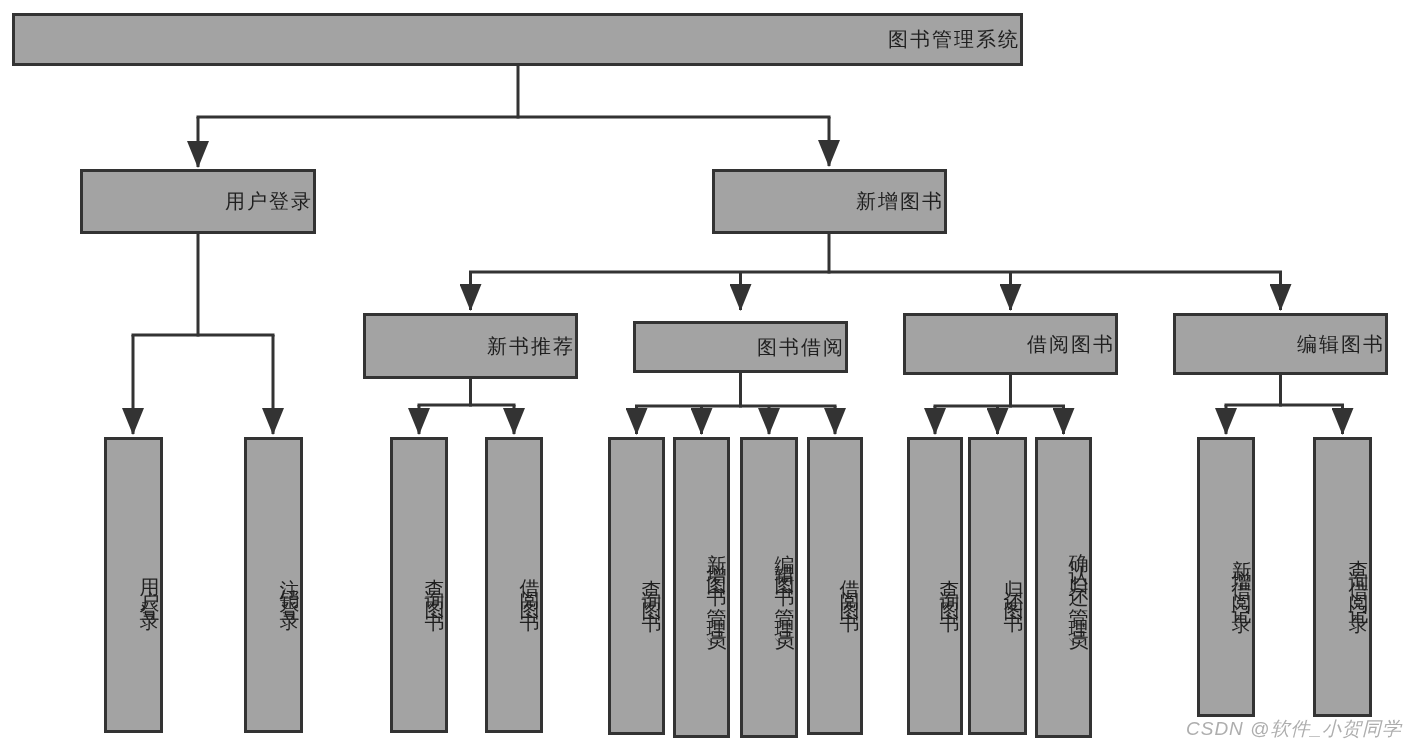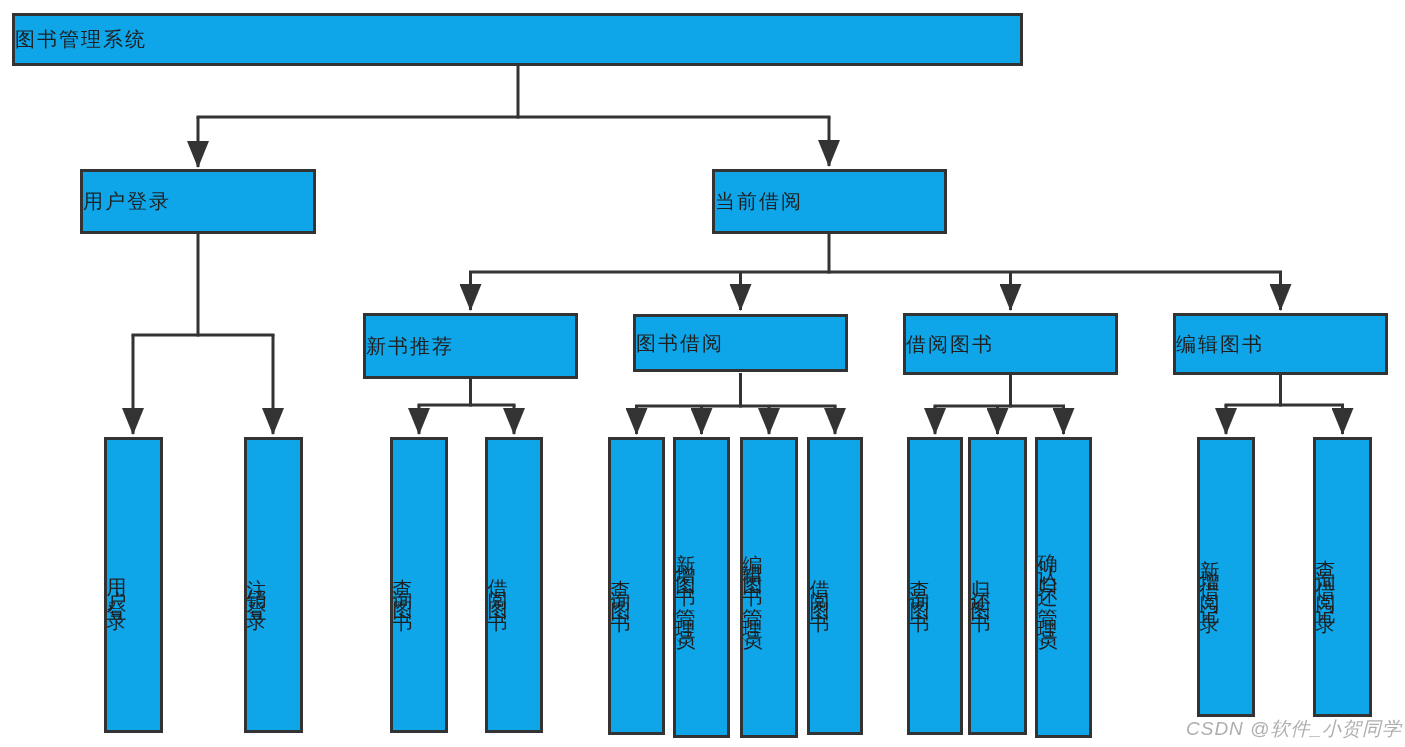--- a/index.html
+++ b/index.html
@@ -22,24 +22,24 @@
     z-index: 1;
   }
   svg.wires line {
     stroke: #333333;
     stroke-width: 3;
   }
   .node {
     position: absolute;
     box-sizing: border-box;
     border: 3px solid #333333;
-    background: #0ea5e9;
+    background: #a3a3a3;
     display: flex;
     align-items: center;
-    justify-content: flex-start;
+    justify-content: flex-end;
     z-index: 2;
     color: #1f1f1f;
   }
   .node.h span {
     font-size: 20px;
     letter-spacing: 2px;
     white-space: nowrap;
   }
   .node.v span {
     writing-mode: vertical-rl;
@@ -115,27 +115,27 @@
   </svg>
 
   <div class="node h" style="left:12px;top:13px;width:1011px;height:53px">
     <span>图书管理系统</span>
   </div>
 
   <div class="node h" style="left:80px;top:169px;width:236px;height:65px">
     <span>用户登录</span>
   </div>
   <div class="node h" style="left:712px;top:169px;width:235px;height:65px">
-    <span>当前借阅</span>
+    <span>新增图书</span>
   </div>
 
   <div class="node h" style="left:363px;top:313px;width:215px;height:66px">
     <span>新书推荐</span>
   </div>
-  <div class="node h" style="left:633px;top:314px;width:215px;height:58px">
+  <div class="node h" style="left:633px;top:321px;width:215px;height:52px">
     <span>图书借阅</span>
   </div>
   <div class="node h" style="left:903px;top:313px;width:215px;height:62px">
     <span>借阅图书</span>
   </div>
   <div class="node h" style="left:1173px;top:313px;width:215px;height:62px">
     <span>编辑图书</span>
   </div>
 
   <div class="node v" style="left:104px;top:437px;width:59px;height:296px">

